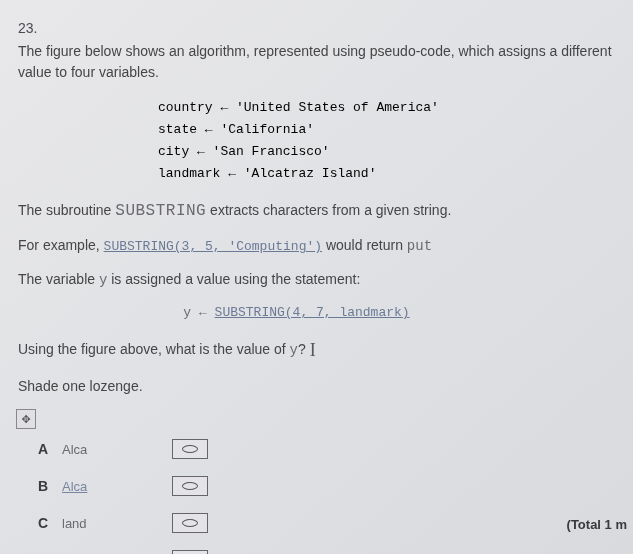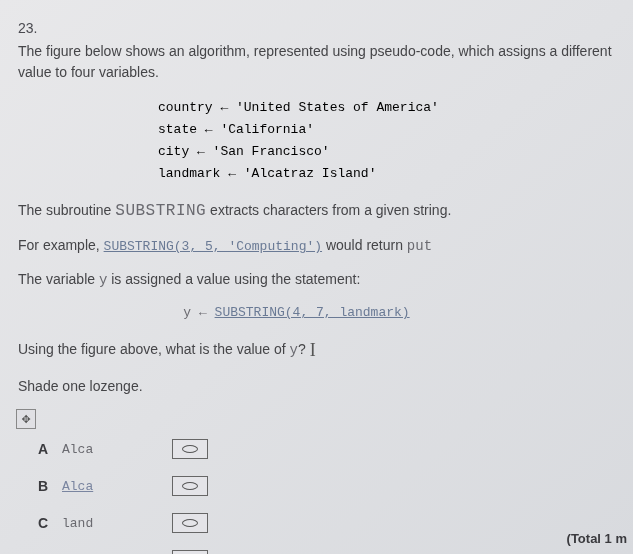--- a/index.html
+++ b/index.html
@@ -85,21 +85,21 @@
       align-items: center;
       margin-bottom: 16px;
     }
     .option-letter {
       font-weight: bold;
       color: #3a3a3e;
       width: 24px;
       font-size: 14px;
     }
     .option-text {
-      font-family: Liberation Mono, monospace;
+      font-family: Liberation Sans, sans-serif;
       font-size: 13px;
       color: #6a6a70;
       width: 70px;
     }
     .option-text.linked {
       color: #7a85a0;
       text-decoration: underline;
     }
     .lozenge-box {
       width: 36px;
@@ -112,21 +112,21 @@
       margin-left: 40px;
     }
     .lozenge-inner {
       width: 16px;
       height: 8px;
       border: 1px solid #555;
       border-radius: 50%;
     }
     .total {
       position: absolute;
-      bottom: 6px;
+      bottom: 20px;
       right: 6px;
       font-weight: bold;
       color: #3a3a3e;
       font-size: 13px;
     }
   </style>
 </head>
 <body>
 
 <div class="qnum">23.</div>

